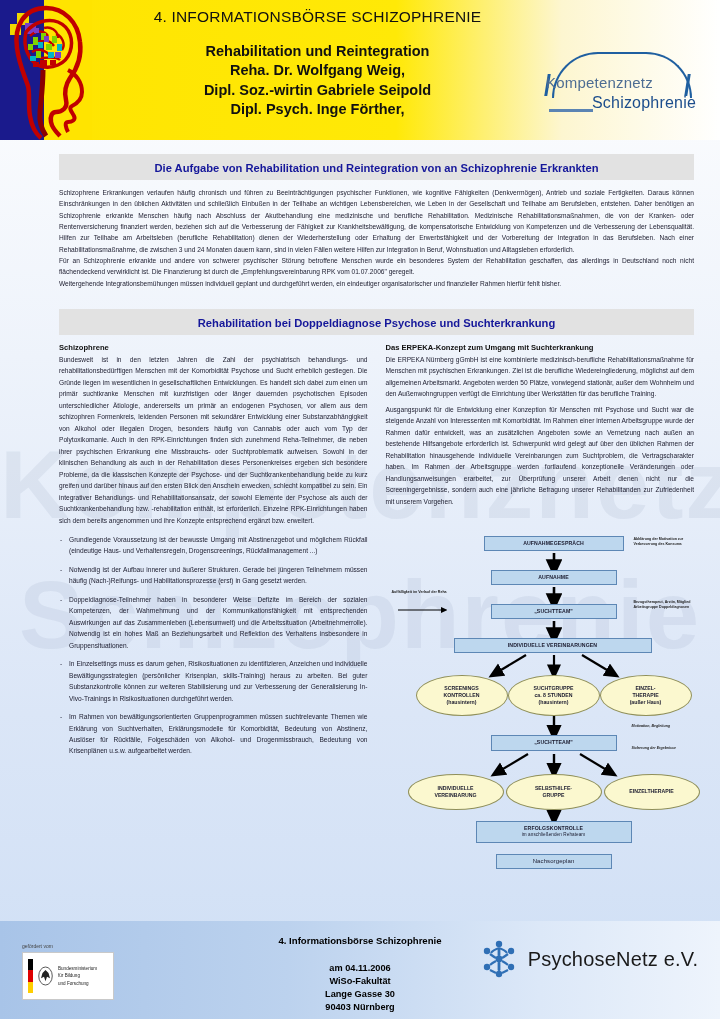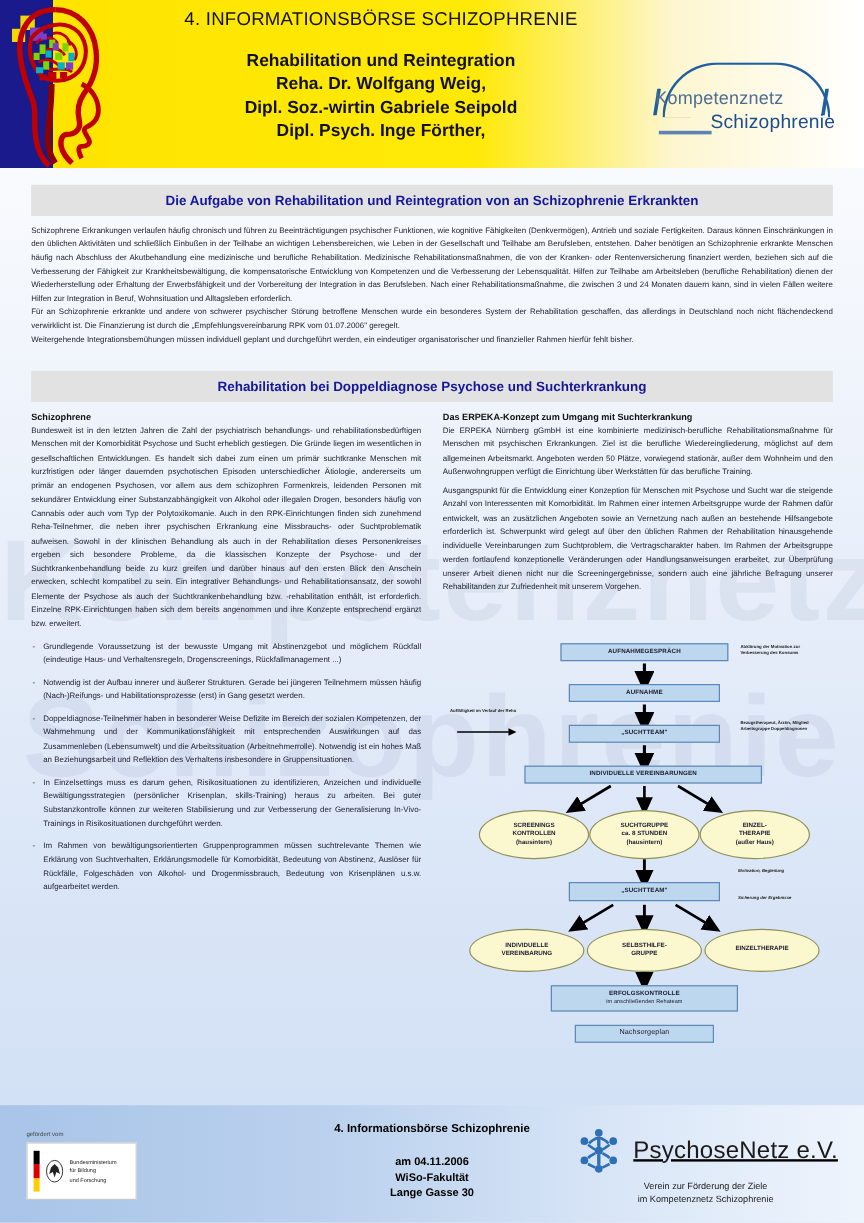--- a/index.html
+++ b/index.html
@@ -81,21 +81,21 @@
   }
   .watermark2 {
     position: absolute; left: -40px; top: 560px; width: 800px;
     font-size: 96px; font-weight: bold; color: rgba(130,150,180,.13);
     letter-spacing: 2px; white-space: nowrap;
     pointer-events: none; user-select: none; z-index: 0;
     text-align: center;
   }
 
   
-  .content { position: relative; z-index: 2; padding: 0 26px; }
+  .content { position: relative; z-index: 2; padding: 0 26px; margin-left: 33px; }
 
   .section-bar {
     background: #e2e2e2;
     text-align: center;
     padding: 4px 0 4px;
     margin-top: 14px;
   }
   .section-bar .sb-text {
     font-size: 11.2px; font-weight: bold; color: #15179a;
   }
@@ -173,21 +173,21 @@
   .bmbf-flag { width: 5px; height: 34px; display: flex; flex-direction: column; }
   .bmbf-flag i { flex: 1; display: block; }
   .bmbf-eagle { width: 15px; height: 20px; }
   .bmbf-txt { font-size: 4.6px; color: #222; line-height: 1.55; }
   .foot-center {
     position: absolute; left: 0; right: 0; top: 14px; text-align: center;
   }
   .fc-title { font-size: 9.6px; font-weight: bold; color: #000; }
   .fc-lines { font-size: 9.2px; font-weight: bold; color: #000; line-height: 1.42; margin-top: 16px; }
   .pn-logo { position: absolute; right: 16px; top: 18px; width: 232px; text-align: center; }
-  .pn-row { display: flex; align-items: center; justify-content: center; gap: 8px; text-decoration: underline; }
+  .pn-row { display: flex; align-items: center; justify-content: center; gap: 8px; }
   .pn-name { font-size: 20px; color: #1a1a1a; letter-spacing: .2px; }
   .pn-sub { font-size: 7.6px; color: #1a1a1a; line-height: 1.42; margin-top: 5px; }
 </style>
 </head>
 <body>
 
 <div class="poster">
 
   <div class="banner">
     <div class="brain-logo">
@@ -432,20 +432,21 @@
         </div>
       </div>
     </div>
 
     <div class="foot-center">
       <div class="fc-title">4. Informationsbörse Schizophrenie</div>
       <div class="fc-lines">
         <div>am 04.11.2006</div>
         <div>WiSo-Fakultät</div>
         <div>Lange Gasse 30</div>
+        <div>90403 Nürnberg</div>
       </div>
     </div>
 
     <div class="pn-logo">
       <div class="pn-row">
         <svg width="42" height="40" viewBox="0 0 42 40">
           <g fill="#2f6fb5">
             <circle cx="21" cy="5" r="3.2"></circle>
             <circle cx="9" cy="12" r="3.2"></circle>
               <circle cx="33" cy="12" r="3.2"></circle>
@@ -456,19 +457,15 @@
             <path d="M21 9 q-6 2 -8 5 M21 9 q6 2 8 5" stroke="#2f6fb5" stroke-width="2.2" fill="none"></path>
             <path d="M12 15 q4 3 6 4 M30 15 q-4 3 -6 4" stroke="#2f6fb5" stroke-width="2.2" fill="none"></path>
             <path d="M18 22 q-4 2 -6 4 M24 22 q4 2 6 4" stroke="#2f6fb5" stroke-width="2.2" fill="none"></path>
             <path d="M12 31 q4 2 6 3 M30 31 q-4 2 -6 3" stroke="#2f6fb5" stroke-width="2.2" fill="none"></path>
             <rect x="19.6" y="9" width="2.8" height="8" rx="1"></rect>
             <rect x="19.6" y="23" width="2.8" height="9" rx="1"></rect>
           </g>
         </svg>
         <span class="pn-name">PsychoseNetz e.V.</span>
       </div>
-      <div class="pn-sub">
-        <div>Verein zur Förderung der Ziele</div>
-        <div>im Kompetenznetz Schizophrenie</div>
-      </div>
     </div>
   </div>
 </div>
 
 </body></html>

